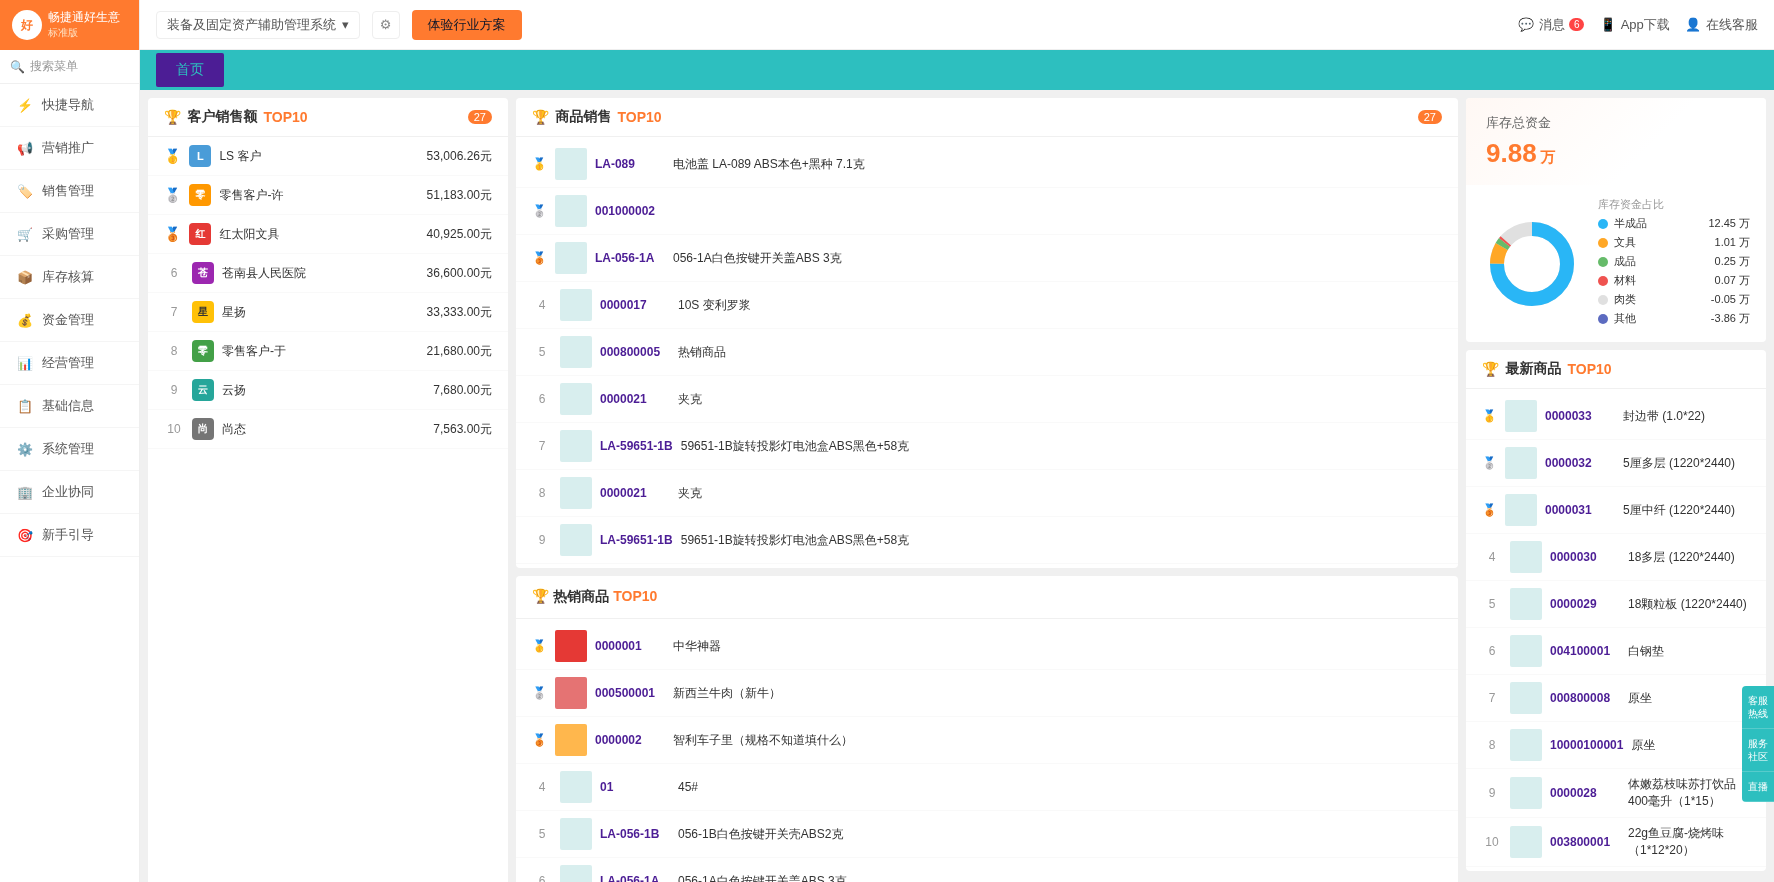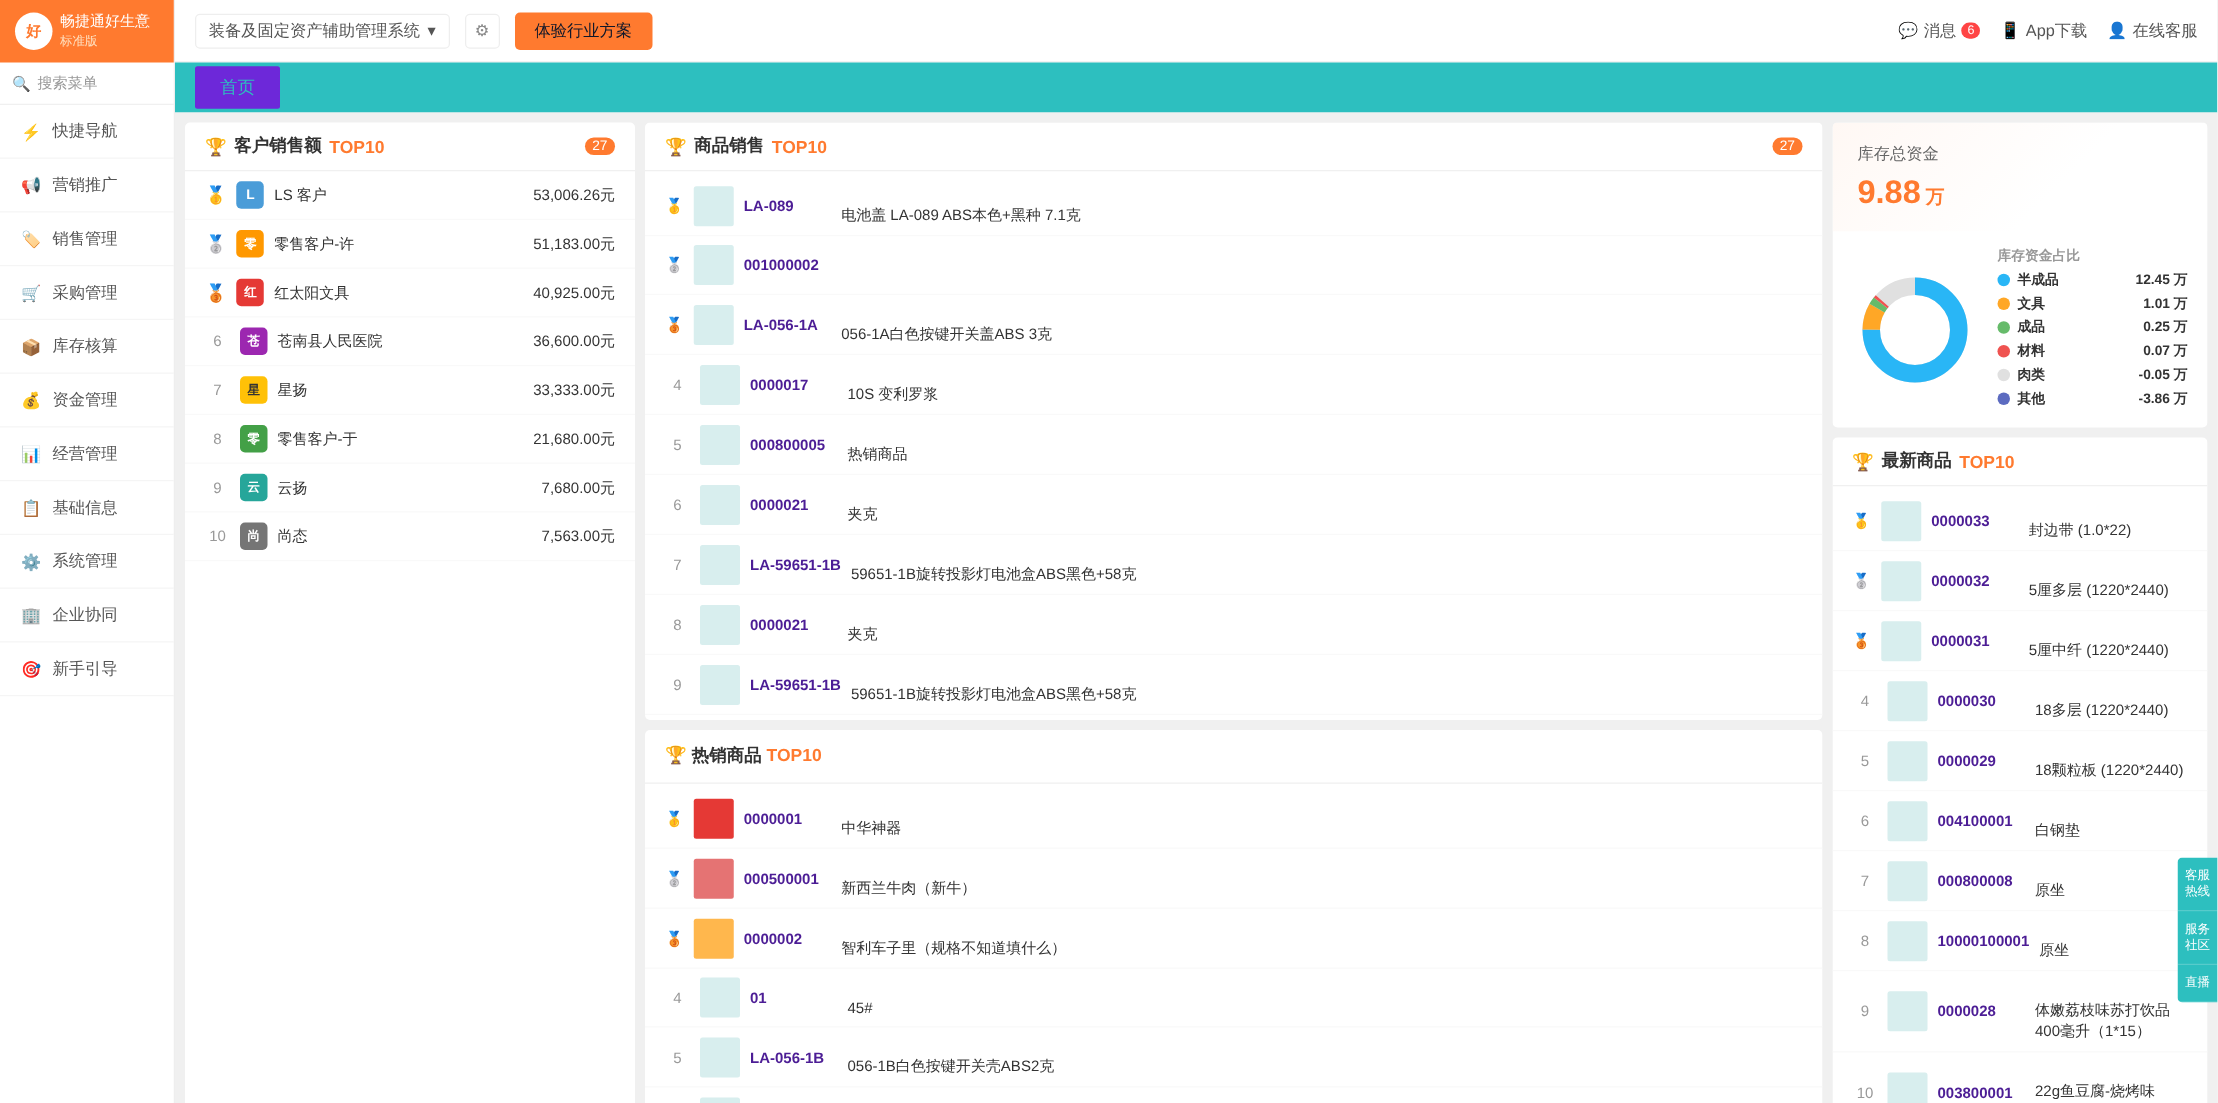--- a/index.html
+++ b/index.html
@@ -85,21 +85,21 @@
       align-items: center;
       padding: 0 16px;
     }
     .nav-tab {
       padding: 8px 20px;
       color: #fff;
       font-size: 14px;
       cursor: pointer;
       border-radius: 2px;
     }
-    .nav-tab.active { background: #6d28d9; color: #2dbfbf; }
+    .nav-tab.active { background: #4c1d95; color: #2dbfbf; }
 
     
     .content {
       flex: 1;
       display: flex;
       overflow: hidden;
       background: #f0f0f0;
       gap: 8px;
       padding: 8px;
     }
@@ -153,28 +153,28 @@
 
     
     .product-list { padding: 4px 0; }
     .product-item {
       display: flex; align-items: center; gap: 8px;
       padding: 7px 16px;
       border-bottom: 1px solid #f9f9f9;
       font-size: 12px; color: #333;
     }
     .product-code { color: #4c1d95; min-width: 70px; font-weight: bold; }
-    .product-name { flex: 1; color: #333; margin-top: 16px; }
+    .product-name { flex: 1; color: #333; }
 
     
     .donut-section {
       display: flex; align-items: center; gap: 16px; padding: 12px 16px;
     }
     .donut-container { position: relative; width: 100px; height: 100px; }
-    .donut-legend { flex: 1; font-weight: bold; }
+    .donut-legend { flex: 1; }
     .legend-item {
       display: flex; align-items: center; gap: 6px;
       font-size: 11px; color: #333; margin-bottom: 4px;
     }
     .legend-dot { width: 10px; height: 10px; border-radius: 50%; flex-shrink: 0; }
     .legend-label { flex: 1; }
     .legend-value { text-align: right; min-width: 50px; }
 
     
     .new-product-list { padding: 4px 0; }

